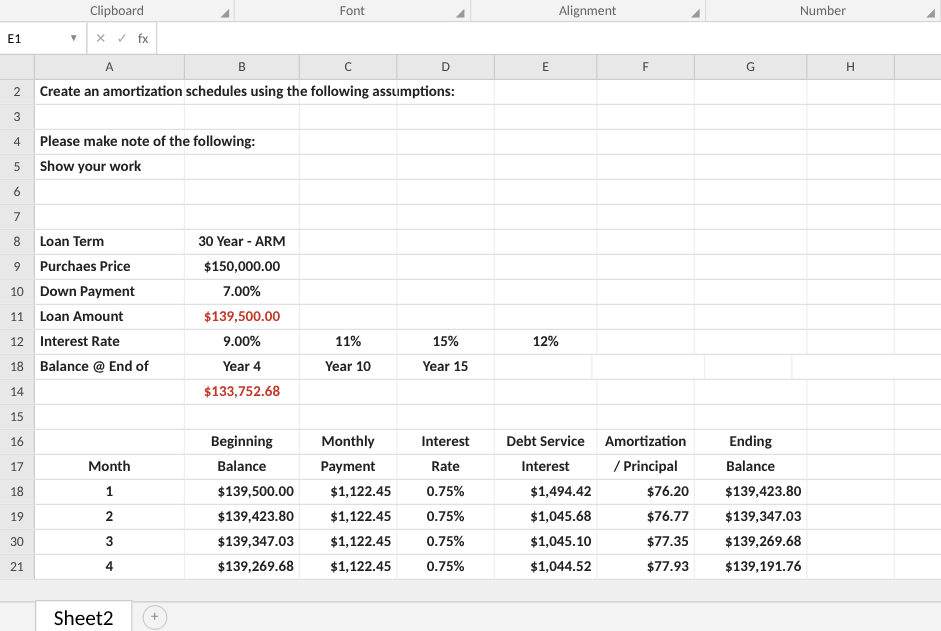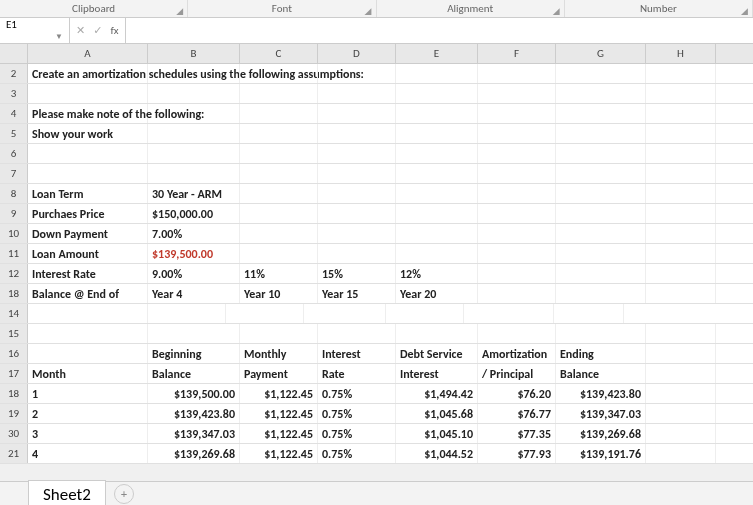--- a/index.html
+++ b/index.html
@@ -3,42 +3,42 @@
 <meta charset="utf-8">
 <style>
   * { box-sizing: border-box; margin: 0; padding: 0; font-family: Calibri, Arial, sans-serif; }
   body { background: #f0f0f0; width: 753px; height: 505px; overflow: hidden; font-size: 12px; }
   
   .ribbon-groups { display: flex; background: #f3f3f3; height: 18px; border-bottom: 1px solid #ccc; }
   .ribbon-group { flex: 1; text-align: center; color: #666; font-size: 11px; line-height: 18px; border-right: 1px solid #ddd; position: relative; }
   .ribbon-group .exp { position: absolute; right: 4px; top: 2px; font-size: 9px; color: #999; }
   
   .formula-bar { display: flex; align-items: center; background: #fff; height: 26px; border-bottom: 1px solid #ccc; }
-  .name-box { width: 70px; border-right: 1px solid #ccc; height: 100%; display: flex; align-items: flex-start; padding: 0 6px; font-size: 11px; flex-direction: column; }
+  .name-box { width: 70px; border-right: 1px solid #ccc; height: 100%; display: flex; align-items: center; padding: 0 6px; font-size: 11px; }
   .name-box .dd { margin-left: auto; color: #888; font-size: 8px; }
   .fx-controls { display: flex; align-items: center; padding: 0 6px; gap: 8px; border-right: 1px solid #ccc; height: 100%; }
   .fx-controls span { color: #aaa; font-size: 11px; }
   .fx-controls .fx { color: #666; }
   .formula-input { flex: 1; height: 100%; border: none; padding: 0 6px; font-size: 11px; outline: none; }
   
   .grid { position: relative; background: #fff; }
   .col-headers { display: flex; height: 20px; background: #e8e8e8; border-bottom: 1px solid #ccc; }
   .corner { width: 28px; background: #e8e8e8; border-right: 1px solid #ccc; }
   .col-h { text-align: center; line-height: 20px; border-right: 1px solid #ccc; color: #444; font-size: 11px; cursor: pointer; }
   
   .rows { }
   .row { display: flex; height: 20px; border-bottom: 1px solid #e0e0e0; }
   .row-h { width: 28px; background: #e8e8e8; border-right: 1px solid #ccc; text-align: center; line-height: 20px; color: #444; font-size: 11px; cursor: pointer; }
   .cell { border-right: 1px solid #eee; padding: 0 4px; line-height: 20px; font-size: 12px; color: #222; overflow: visible; white-space: nowrap; cursor: cell; }
   
   .wA { width: 120px; } .wB { width: 92px; } .wC { width: 78px; } .wD { width: 78px; }
   .wE { width: 82px; } .wF { width: 78px; } .wG { width: 90px; } .wH { width: 70px; }
   
   .bold { font-weight: bold; }
-  .center { }
+  .center { text-align: center; }
   .right { text-align: right; }
   .red { color: #c0392b; }
   
   .sheet-tabs { display: flex; align-items: center; height: 24px; background: #f3f3f3; border-top: 1px solid #ccc; padding-left: 28px; position: absolute; bottom: 0; left: 0; right: 0; }
   .sheet-tab { background: #fff; border: 1px solid #ccc; border-bottom: none; padding: 3px 14px; font-size: 17px; margin-right: 2px; border-radius: 0 0 0 0; cursor: pointer; }
   .add-sheet { width: 20px; height: 20px; display: flex; align-items: center; justify-content: center; color: #888; cursor: pointer; border: 1px solid #ccc; border-radius: 50%; margin-left: 6px; font-size: 12px; }
 </style>
 </head>
 <body>
 
@@ -196,28 +196,28 @@
         <div class="cell wF"></div>
         <div class="cell wG"></div>
         <div class="cell wH"></div>
       </div>
     <div class="row">
         <div class="row-h">18</div>
         <div class="cell wA bold">Balance @ End of</div>
         <div class="cell wB bold center">Year 4</div>
         <div class="cell wC bold center">Year 10</div>
         <div class="cell wD bold center">Year 15</div>
-        <div class="cell wE bold center">Year 20</div>
         <div class="cell wF"></div>
         <div class="cell wG"></div>
         <div class="cell wH"></div>
       </div>
     <div class="row">
         <div class="row-h">14</div>
         <div class="cell wA"></div>
+        <div class="cell wB bold center red">$133,752.68</div>
         <div class="cell wC"></div>
         <div class="cell wD"></div>
         <div class="cell wE"></div>
         <div class="cell wF"></div>
         <div class="cell wG"></div>
         <div class="cell wH"></div>
       </div>
     <div class="row">
         <div class="row-h">15</div>
         <div class="cell wA"></div>

